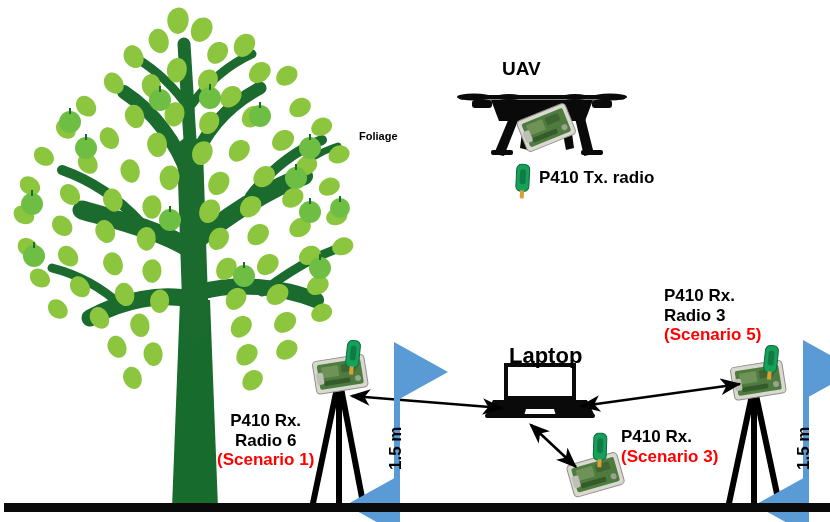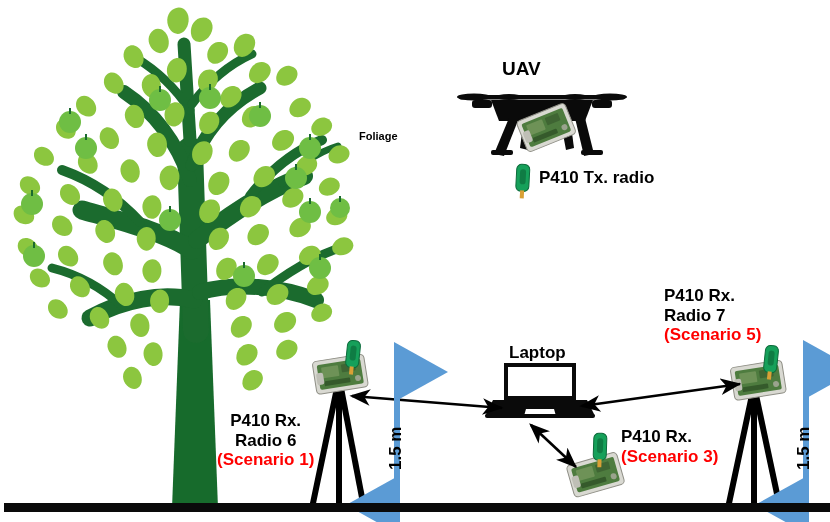--- a/index.html
+++ b/index.html
@@ -4,21 +4,21 @@
 <style>
   html,body{margin:0;padding:0;background:#fff;}
   body{width:830px;height:522px;position:relative;overflow:hidden;
        font-family:"Liberation Sans",sans-serif;}
   .stage{position:absolute;left:4px;top:0;width:815px;height:522px;}
   .lbl{position:absolute;font-weight:bold;color:#000;line-height:1.15;text-align:center;white-space:nowrap;}
   .red{color:#FF0000;}
   #uav-label{left:498px;top:58px;font-size:19px;}
   #foliage-label{left:355px;top:110px;font-size:11px;margin-top:20px;}
   #tx-label{left:535px;top:168px;font-size:17px;}
-  #laptop-label{left:505px;top:343px;font-size:17px;}
+  #laptop-label{left:505px;top:343px;font-size:22px;}
   #rx1-label{left:213px;top:411px;font-size:17px;text-align:center;}
   #rx2-label{left:660px;top:286px;font-size:17px;text-align:left;}
   #rx3-label{left:617px;top:427px;font-size:17px;text-align:left;}
   .dimtxt{position:absolute;font-weight:bold;font-size:17px;color:#000;
           transform:rotate(-90deg);transform-origin:left top;white-space:nowrap;}
   #dim1-text{left:382px;top:470px;}
   #dim2-text{left:790px;top:470px;}
   svg{position:absolute;left:0;top:0;}
 </style>
 </head>
@@ -456,21 +456,21 @@
   <div class="lbl" id="laptop-label">Laptop</div>
 
   <div class="lbl" id="rx1-label">
     <div>P410 Rx.</div>
     <div>Radio 6</div>
     <div class="red">(Scenario 1)</div>
   </div>
 
   <div class="lbl" id="rx2-label">
     <div>P410 Rx.</div>
-    <div>Radio 7</div>
+    <div>Radio 3</div>
     <div class="red">(Scenario 5)</div>
   </div>
 
   <div class="lbl" id="rx3-label">
     <div>P410 Rx.</div>
     <div class="red">(Scenario 3)</div>
   </div>
 
   <div class="dimtxt" id="dim1-text">1.5 m</div>
   <div class="dimtxt" id="dim2-text">1.5 m</div>

